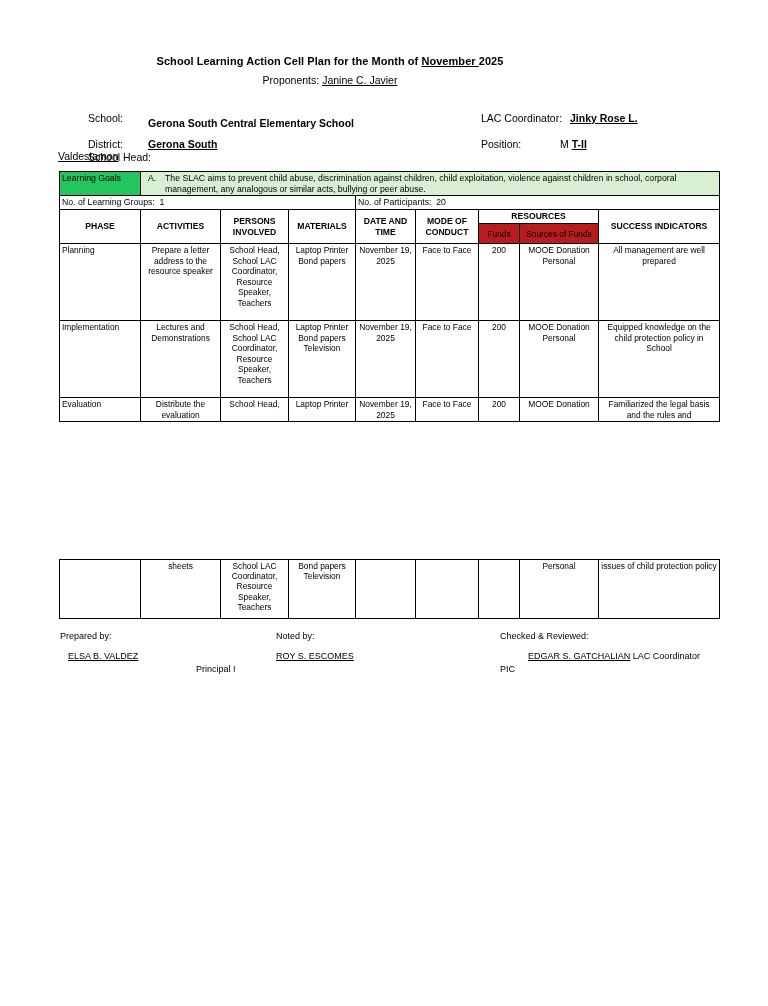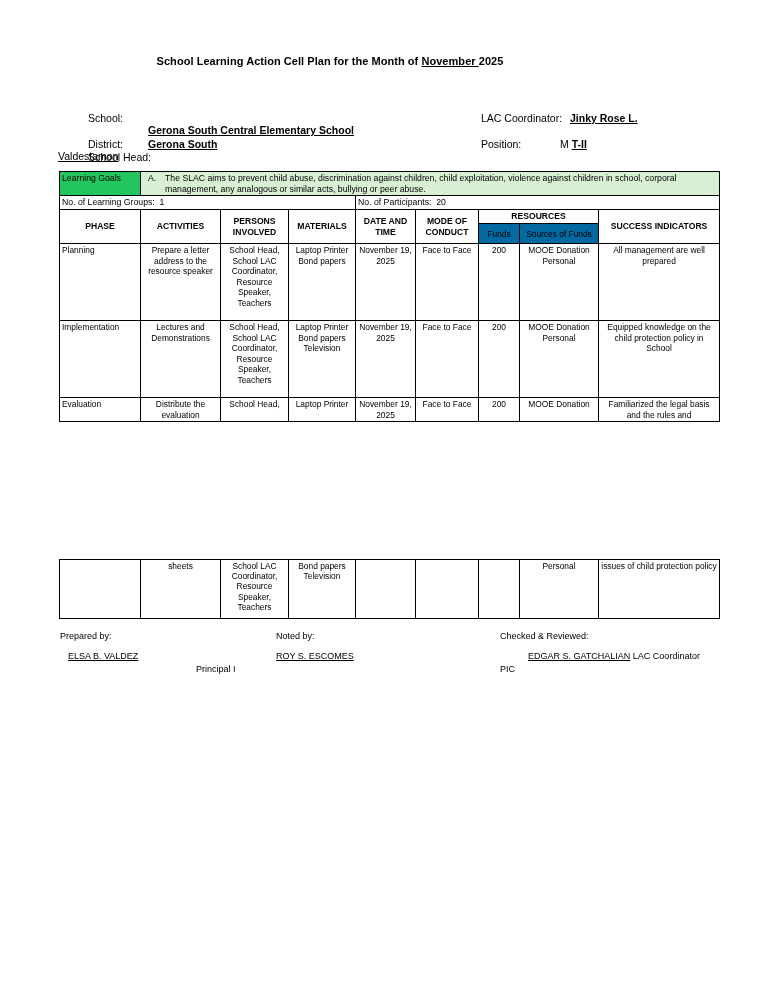--- a/index.html
+++ b/index.html
@@ -48,21 +48,21 @@
   
   .ident {
     position: absolute;
     left: 0;
     top: 112px;
     width: 768px;
     font-size: 10.5px;
     line-height: 13px;
   }
   .lbl-school   { position: absolute; left: 88px;  top: 0; }
-  .val-school   { position: absolute; left: 148px; top: 12px; font-weight: bold; text-decoration: underline; white-space: nowrap;}
+  .val-school   { position: absolute; left: 148px; top: 5px; font-weight: bold; white-space: nowrap;}
   .lbl-lac      { position: absolute; left: 481px; top: 0; }
   .val-lac      { position: absolute; left: 570px; top: 0; font-weight: bold; text-decoration: underline; white-space: nowrap;}
   .val-lac2     { position: absolute; left: 58px;  top: 13px; font-weight: normal; text-decoration: underline; margin-top: 25px; }
 
   .lbl-district { position: absolute; left: 88px;  top: 26px; }
   .val-district { position: absolute; left: 148px; top: 26px; font-weight: bold; text-decoration: underline; }
   .lbl-position { position: absolute; left: 481px; top: 26px; }
   .val-position { position: absolute; left: 560px; top: 26px; }
   .val-position b { text-decoration: underline; }
 
@@ -122,21 +122,21 @@
   }
   tr.shade td {
     background: #d4d4d4;
     height: 17px;
     text-align: center;
     font-size: 8.4px;
     vertical-align: middle;
     line-height: 10px;
   }
   tr.shade td.nofill {
-    background: #0369a1;
+    background: #b91c1c;
   }
   td.c { text-align: center; }
   td.l { text-align: left; padding-left: 3px; margin-left: 16px; }
 
   
   col.c-phase     { width: 81px; }
   col.c-act       { width: 80px; }
   col.c-pers      { width: 68px; }
   col.c-mat       { width: 67px; }
   col.c-date      { width: 60px; }
@@ -185,20 +185,21 @@
   .f-title1    { position: absolute; left: 196px; top: 33px; }
   .f-title2    { position: absolute; left: 500px; top: 33px; }
 </style>
 </head>
 <body>
 
 <div class="page">
 
   <div class="title-block">
     <div class="doc-title"><span>School Learning Action Cell Plan for the Month of </span><span class="u">November </span><span> 2025</span></div>
+    <div class="proponents"><span>Proponents: </span><span class="u">Janine C. Javier</span></div>
   </div>
 
   <div class="ident">
     <span class="lbl-school">School:</span>
     <span class="val-school">Gerona South Central Elementary School</span>
     <span class="lbl-lac">LAC Coordinator:</span>
     <span class="val-lac">Jinky Rose L.</span>
     <span class="val-lac2">Valdestamon</span>
 
     <span class="lbl-district">District:</span>

